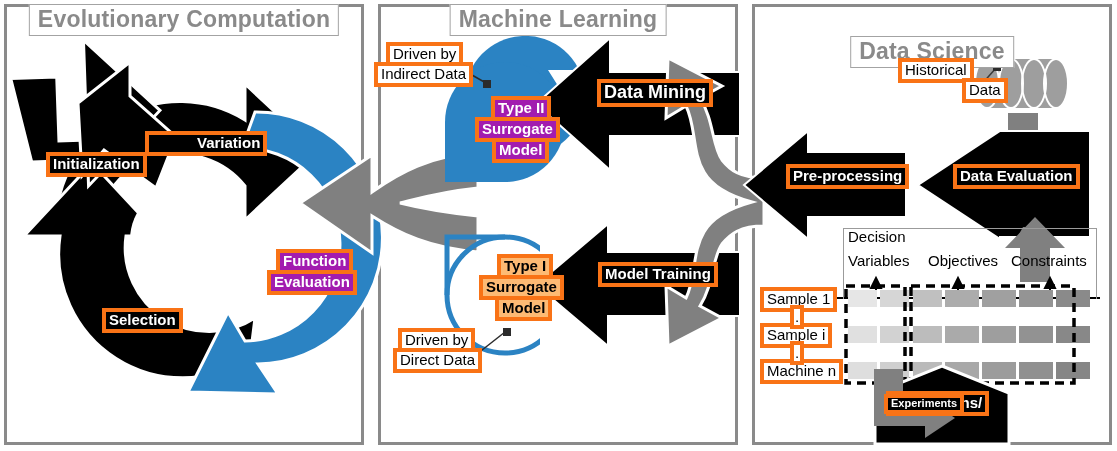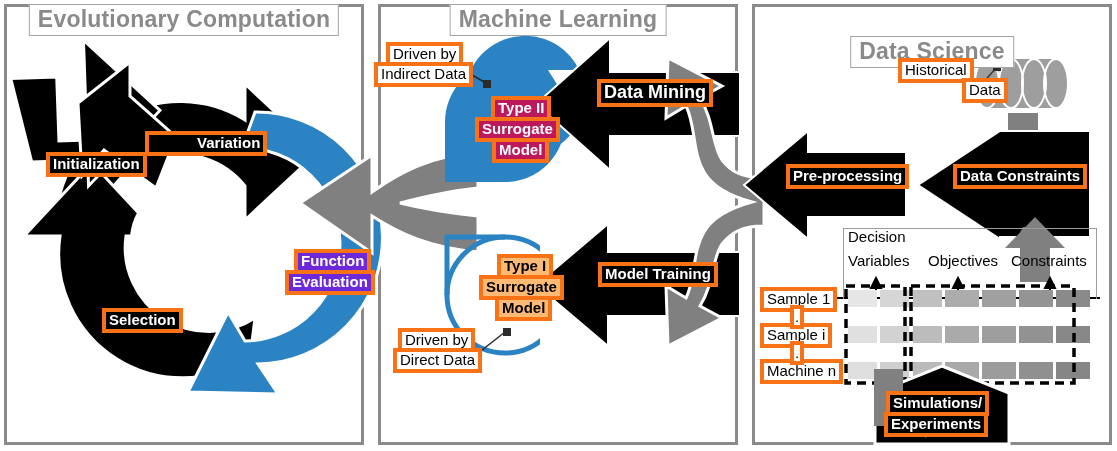--- a/index.html
+++ b/index.html
@@ -9,24 +9,24 @@
   #panel-ec{left:4px;width:360px;}
   #panel-ml{left:378px;width:360px;}
   #panel-ds{left:752px;width:360px;}
   .panel-title{position:absolute;top:4px;left:50%;transform:translateX(-50%);
     border:1px solid #a3a3a3;padding:1px 8px 2px 8px;color:#8a8a8a;
     font-size:23px;font-weight:bold;letter-spacing:.2px;white-space:nowrap;background:#fff;}
   svg.layer{position:absolute;left:0;top:0;width:1117px;height:451px;overflow:visible;}
   .lbl{position:absolute;border:4px solid #f97316;white-space:nowrap;
        font-weight:bold;line-height:1.04;padding:0px 3px 1px 3px;box-sizing:border-box;}
   .lbl-dark{background:#000;color:#fff;}
-  .lbl-blue{background:#6d28d9;color:#fff;margin-left:18px;}
+  .lbl-blue{background:#a21caf;color:#fff;}
   .lbl-light{background:#fff;color:#000;font-weight:normal;}
   .lbl-lightb{background:#fdba74;color:#000;font-weight:bold;}
-  .lbl-onblue{background:#be185d;color:#fff;}
+  .lbl-onblue{background:#a21caf;color:#fff;}
 </style>
 </head>
 <body>
 
 <div id="stage">
 
   <div class="panel" id="panel-ec"></div>
   <div class="panel" id="panel-ml"></div>
   <div class="panel" id="panel-ds"></div>
 
@@ -191,30 +191,30 @@
 
   <div class="lbl lbl-dark" style="left:598px;top:262px;font-size:15px;">Model Training</div>
 
   <div class="lbl lbl-light" style="left:398px;top:328px;font-size:15px;">Driven by</div>
   <div class="lbl lbl-light" style="left:393px;top:348px;font-size:15px;">Direct Data</div>
 
   <div class="lbl lbl-light" style="left:898px;top:58px;font-size:15px;">Historical</div>
   <div class="lbl lbl-light" style="left:914px;top:78px;font-size:15px;margin-left:48px;">Data</div>
 
   <div class="lbl lbl-dark" style="left:786px;top:164px;font-size:15px;">Pre-processing</div>
-  <div class="lbl lbl-dark" style="left:953px;top:164px;font-size:15px;">Data Constraints</div>
+  <div class="lbl lbl-dark" style="left:953px;top:164px;font-size:15px;">Data Evaluation</div>
 
   <div style="position:absolute;left:843px;top:228px;width:252px;height:70px;border:1px solid #9b9b9b;border-bottom:none;background:transparent;"></div>
   <div class="lbl" style="left:845px;top:229px;font-size:15px;font-weight:normal;border:none;background:transparent;color:#000;">Decision</div>
   <div class="lbl" style="left:845px;top:253px;font-size:15px;font-weight:normal;border:none;background:transparent;color:#000;">Variables</div>
   <div class="lbl" style="left:925px;top:253px;font-size:15px;font-weight:normal;border:none;background:transparent;color:#000;">Objectives</div>
   <div class="lbl" style="left:1008px;top:253px;font-size:15px;font-weight:normal;border:none;background:transparent;color:#000;">Constraints</div>
 
   <div class="lbl lbl-light" style="left:760px;top:287px;font-size:15px;">Sample 1</div>
   <div class="lbl lbl-light" style="left:760px;top:323px;font-size:15px;">Sample i</div>
   <div class="lbl lbl-light" style="left:760px;top:359px;font-size:15px;">Machine n</div>
   <div class="lbl lbl-light" style="left:790px;top:305px;font-size:15px;width:14px;text-align:center;padding:0;">.</div>
   <div class="lbl lbl-light" style="left:790px;top:341px;font-size:15px;width:14px;text-align:center;padding:0;">.</div>
 
   <div class="lbl lbl-dark" style="left:886px;top:391px;font-size:15px;">Simulations/</div>
-  <div class="lbl lbl-dark" style="left:884px;top:412px;font-size:15px;">Experiments</div>
+  <div class="lbl lbl-dark" style="left:884px;top:394px;font-size:11px;">Experiments</div>
 
 </div>
 
 </body></html>

